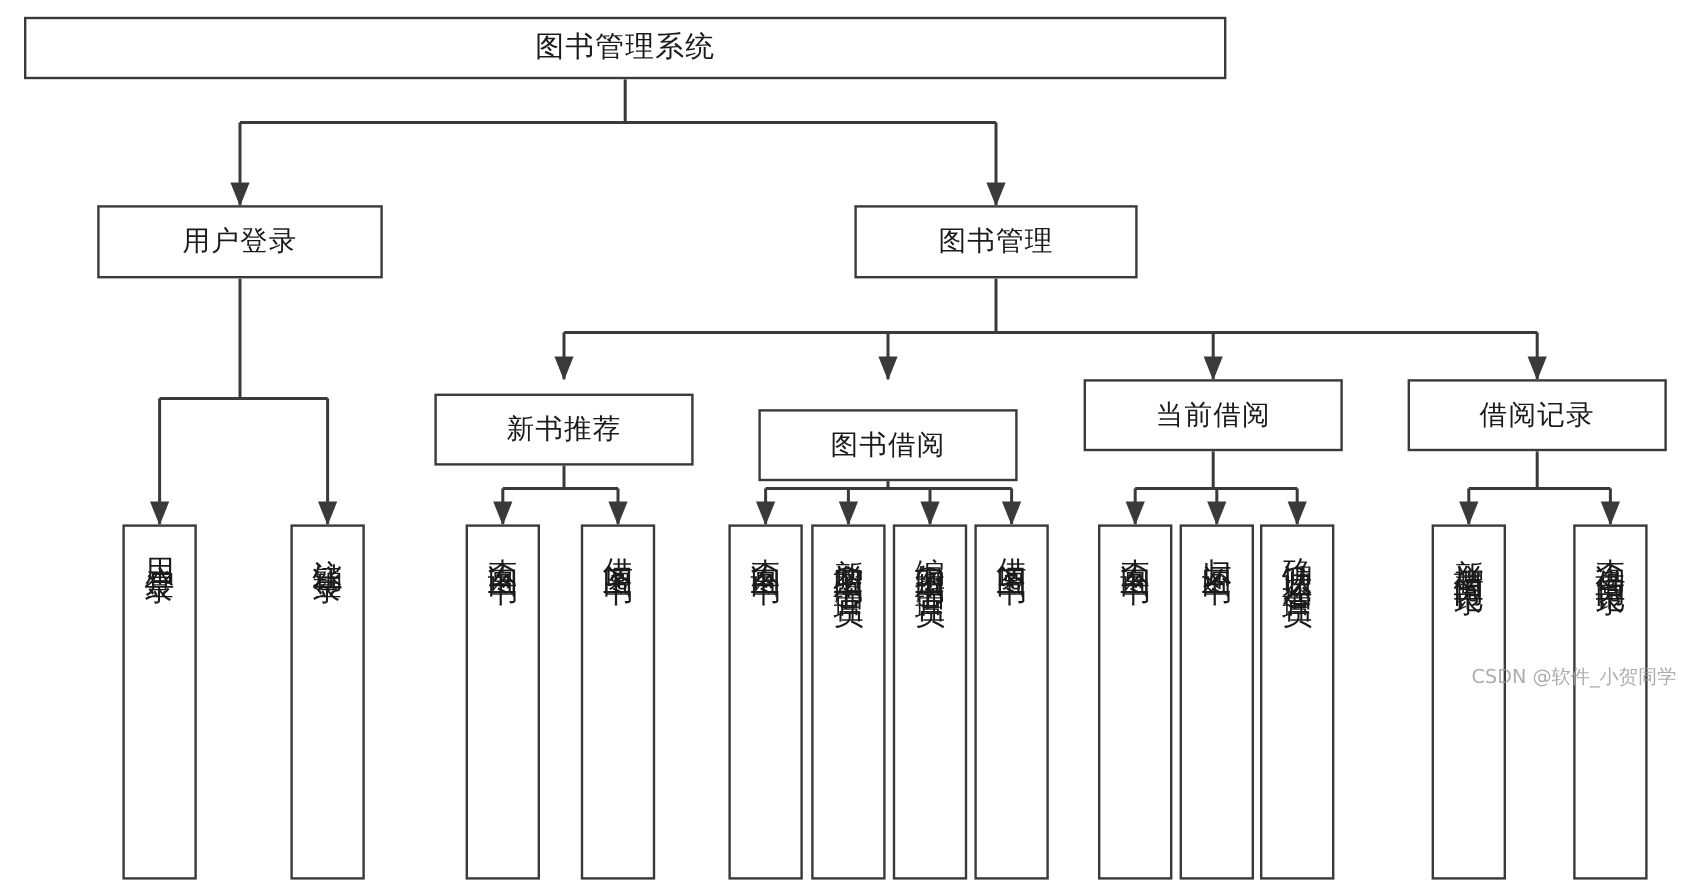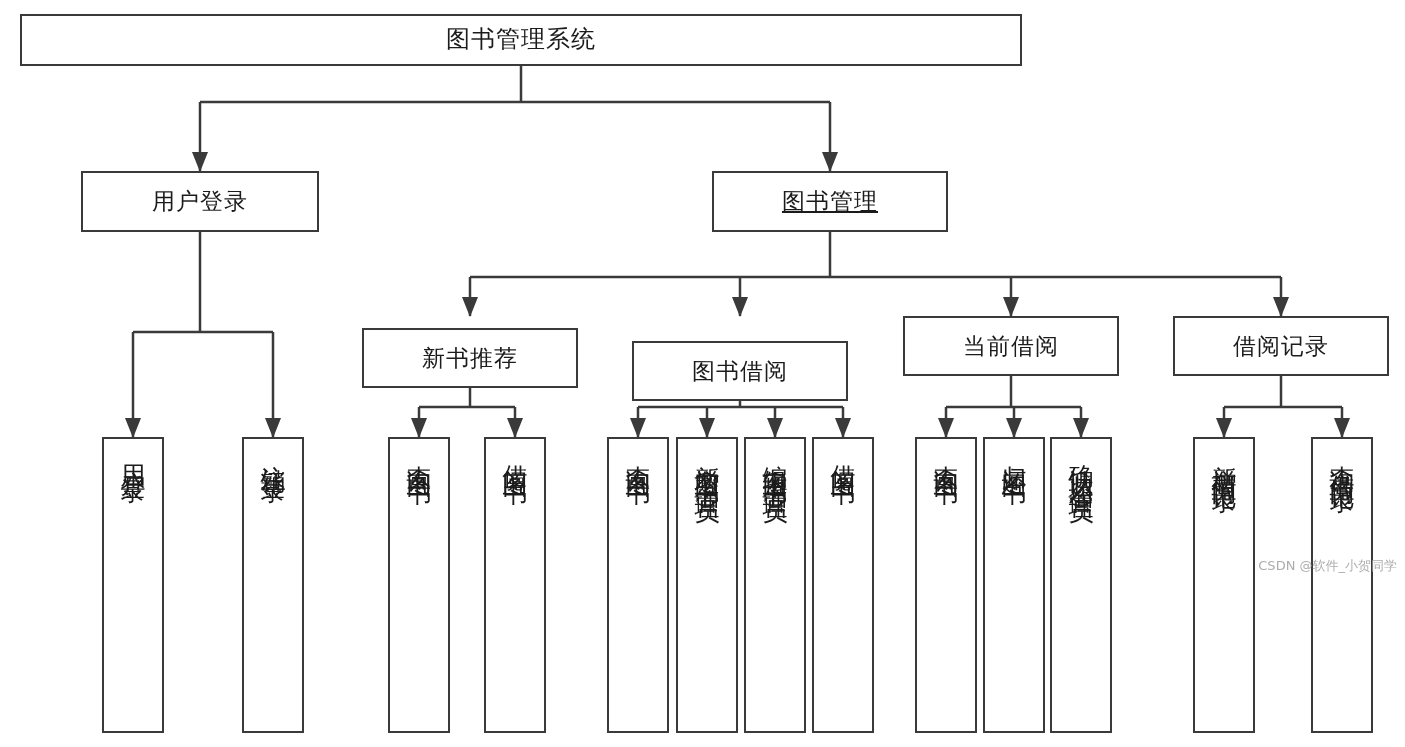--- a/index.html
+++ b/index.html
@@ -42,21 +42,21 @@
     text-orientation:upright;
     font-size:25px;
     letter-spacing:5px;
     line-height:1;
     white-space:nowrap;
   }
 
   #watermark{
     position:absolute;
     right:8px;bottom:6px;
-    font-size:13px;
+    font-size:16px;
     color:#9e9e9e;
     opacity:.85;
     z-index:5;
     white-space:nowrap;
   }
 </style>
 </head>
 <body>
 
 <div id="diagram-root">
@@ -114,21 +114,21 @@
       <line x1="1342" y1="407" x2="1342" y2="437" stroke="#3a3a3a" stroke-width="2.5"></line>
       <path d="M 1334 418 L 1350 418 L 1342 438 Z" fill="#3a3a3a"></path>
     </svg>
 
   <div class="node h root" style="left: 20px; top: 14px; width: 1002px; height: 52px;">
       <span class="node-label">图书管理系统</span>
     </div>
     <div class="node h" style="left: 81px; top: 171px; width: 238px; height: 61px;">
       <span class="node-label">用户登录</span>
     </div>
-    <div class="node h" style="left: 712px; top: 171px; width: 236px; height: 61px; text-decoration: underline;">
+    <div class="node h" style="left: 712px; top: 171px; width: 236px; height: 61px;">
       <span class="node-label">图书管理</span>
     </div>
     <div class="node h" style="left: 362px; top: 316px; width: 216px; height: 60px; margin-top: 12px;">
       <span class="node-label">新书推荐</span>
     </div>
     <div class="node h" style="left: 632px; top: 316px; width: 216px; height: 60px; margin-top: 25px;">
       <span class="node-label">图书借阅</span>
     </div>
     <div class="node h" style="left: 1173px; top: 316px; width: 216px; height: 60px;">
       <span class="node-label">借阅记录</span>

